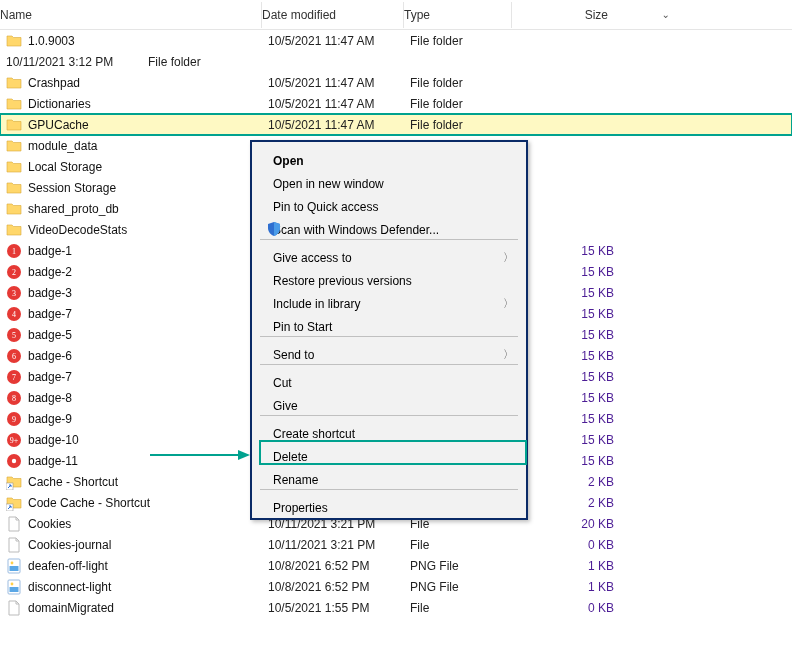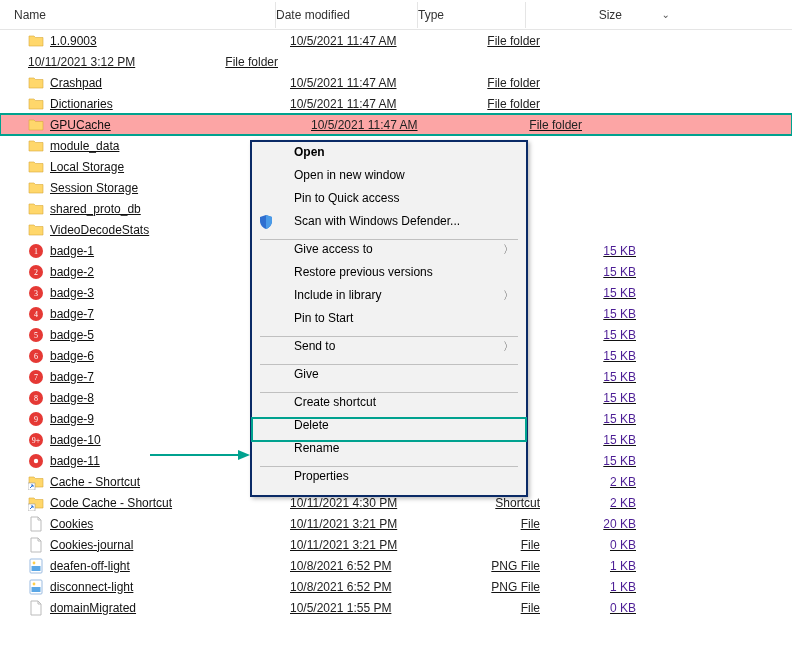--- a/index.html
+++ b/index.html
@@ -11,21 +11,20 @@
     width: 792px;
     height: 652px;
     position: relative;
     overflow: hidden;
   }
   .header-row {
     display: flex;
     align-items: center;
     height: 30px;
     border-bottom: 1px solid #e5e5e5;
-    padding-left: 14px;
     position: relative;
   }
   .col-name { width: 262px; }
   .col-date { width: 142px; }
   .col-type { width: 108px; }
   .col-size { width: 110px; text-align: right; padding-right: 14px; }
   .header-row .col {
     color: #333;
     position: relative;
     font-size: 12px;
@@ -44,55 +43,54 @@
     position: absolute;
     right: 122px;
     top: 9px;
     font-size: 10px;
     color: #555;
   }
   .row {
     display: flex;
     align-items: center;
     height: 21px;
-    padding-left: 28px;
+    padding-left: 6px;
     font-size: 12px;
     color: #111;
-    text-decoration: underline;
   }
   .row .col { white-space: nowrap; overflow: hidden; }
   .row .col-name { display:flex; align-items:center; gap:6px; }
   .row .col-date { color:#222; }
-  .row .col-type { color:#222;text-align:right; }
+  .row .col-type { color:#222; }
   .row .col-size { color:#4c1d95; }
   .icon { width:16px; height:16px; display:inline-flex; align-items:center; justify-content:center; flex-shrink:0; }
   .highlight {
-    background: #fca5a5;
+    background: #fef9c3;
     outline: 2px solid #00a28f;
     outline-offset: -1px;
-    gap: 21px;
   }
   .context-menu {
     position: absolute;
     left: 250px;
     top: 140px;
     width: 278px;
     background: #f2f2f2;
     border: 2px solid #0a2a66;
     padding: 3px 0;
     box-shadow: 2px 2px 4px rgba(0,0,0,0.25);
   }
   .menu-item {
     display:flex;
-    align-items:flex-start;
+    align-items:flex-end;
     height: 23px;
-    padding: 0 12px 0 42px;
+    padding: 0 12px 0 13px;
     font-size: 12px;
     position: relative;
     cursor: default;
+    margin-left: 8px;
   }
   .menu-sep {
     height:1px;
     background:#c0c0c0;
     margin: 2px 8px;
   }
   .menu-item .submenu-arrow {
     position:absolute;
     right:12px;
     font-size:11px;
@@ -553,20 +551,23 @@
     <div class="menu-item">
       <span>Pin to Start</span>
     </div>
     <div class="menu-sep"></div>
     <div class="menu-item">
       <span>Send to</span>
       <span class="submenu-arrow">〉</span>
     </div>
     <div class="menu-sep"></div>
     <div class="menu-item">
+      <span>Cut</span>
+    </div>
+    <div class="menu-item">
       <span>Give</span>
     </div>
     <div class="menu-sep"></div>
     <div class="menu-item">
       <span>Create shortcut</span>
     </div>
     <div class="menu-item emph">
       <span>Delete</span>
     </div>
     <div class="menu-item">

